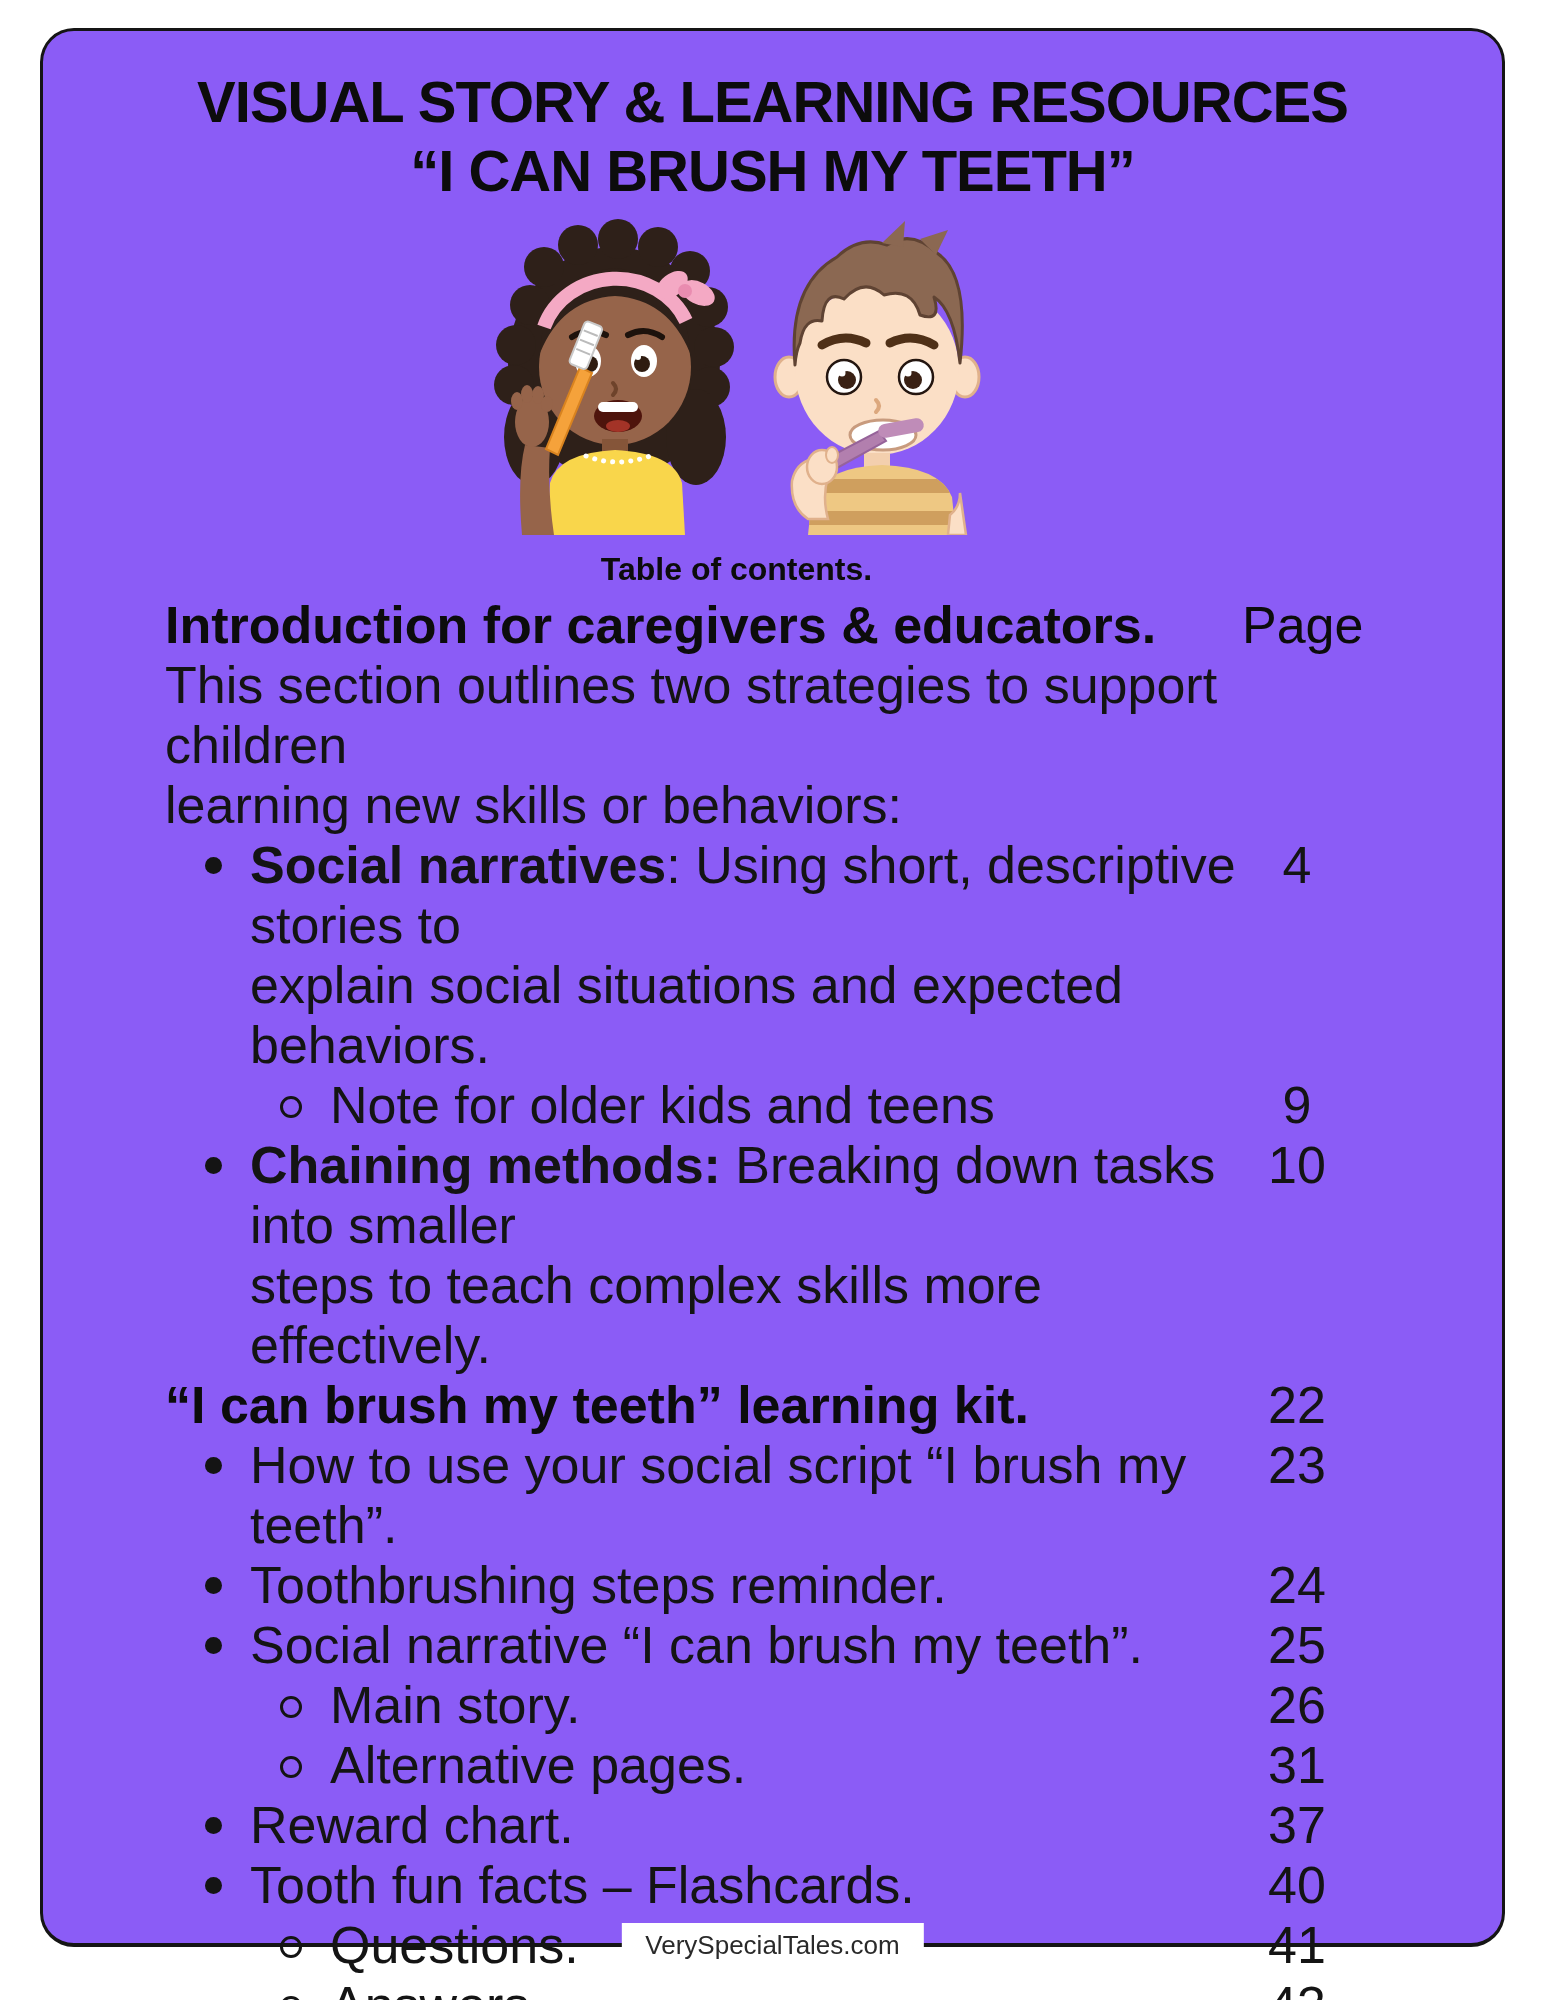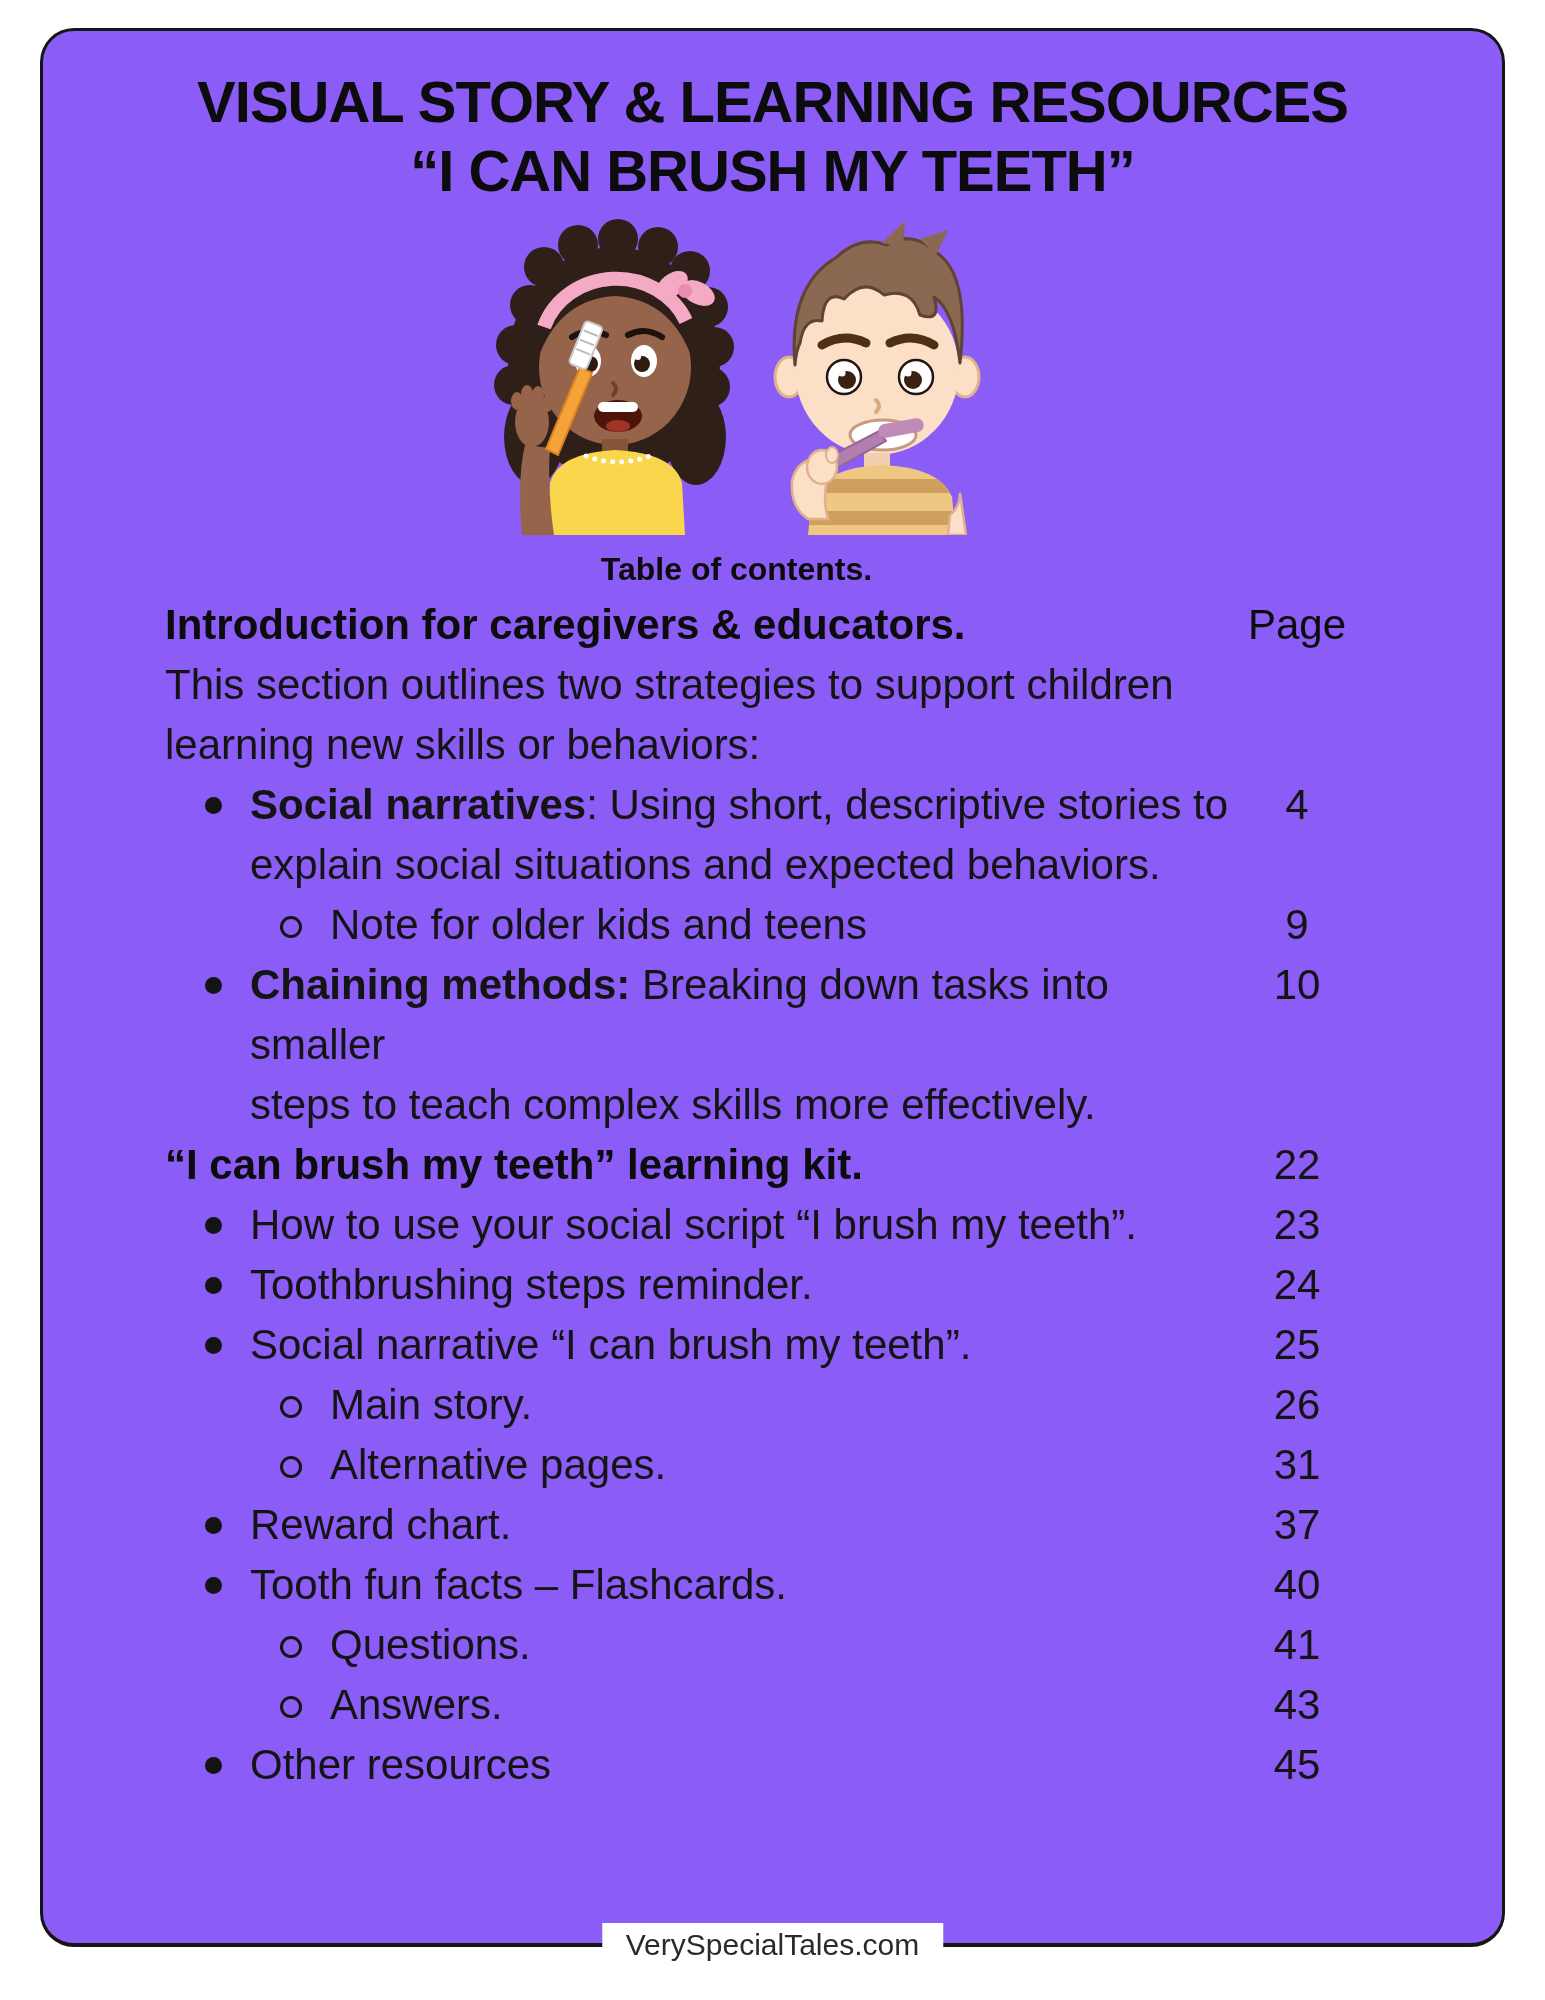--- a/index.html
+++ b/index.html
@@ -22,40 +22,40 @@
     width:490px;height:320px;margin:10px auto 0;position:relative;left:-36px;
   }
   .toc-heading{
     text-align:center;font-weight:700;font-size:32px;line-height:52px;
     margin-top:8px;position:relative;left:-36px;color:#0c0c0c;
   }
   .toc{margin-top:0;}
   .row{
     display:flex;align-items:flex-start;
     padding-left:122px;padding-right:150px;
-    font-size:42px;line-height:60px;position:relative;color:#141414;
+    font-size:52px;line-height:60px;position:relative;color:#141414;
   }
   .row .text{flex:1;white-space:pre-line;}
   .row .page{width:110px;flex:none;text-align:center;}
   .row.heading-row .text{font-weight:700;color:#0c0c0c;}
   .page.bold{font-weight:400;color:#0c0c0c;}
   .item.l1 .text{padding-left:85px;}
   .item.l2 .text{padding-left:165px;}
   .bullet-dot{
     position:absolute;left:162px;top:22px;width:17px;height:17px;
     border-radius:50%;background:#141414;
   }
   .bullet-circle{
     position:absolute;left:237px;top:21px;width:16px;height:16px;
     border-radius:50%;border:3px solid #141414;background:transparent;
   }
   .section.gap{}
   .footer{
     position:absolute;left:50%;bottom:-24px;transform:translateX(-50%);
-    background:#fff;padding:0 24px;font-size:30px;line-height:44px;
+    background:#fff;padding:0 24px;font-size:26px;line-height:44px;
     color:#2a2a2a;white-space:nowrap;
   }
   b{font-weight:700;}
 </style>
 </head>
 <body>
 
 <div class="frame">
 
   <h1 class="title"><span>VISUAL STORY &amp; LEARNING RESOURCES</span><br><span>“I CAN BRUSH MY TEETH”</span></h1>

